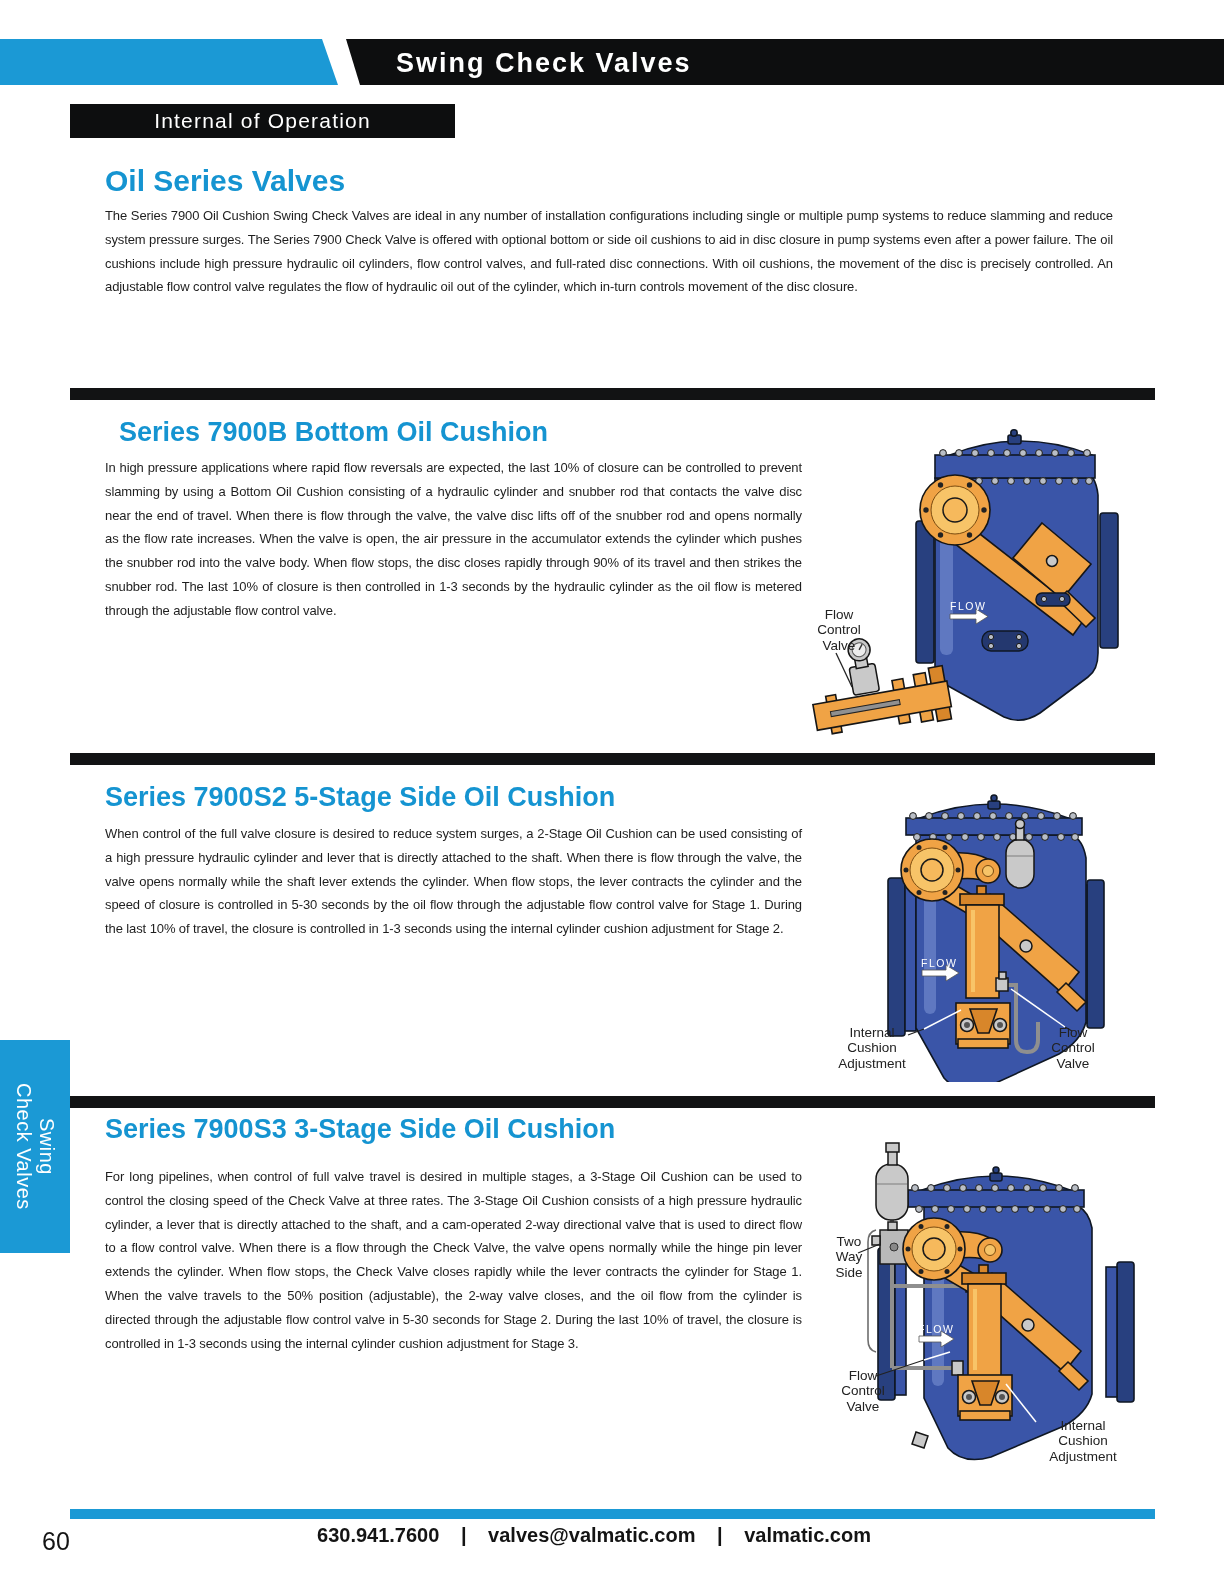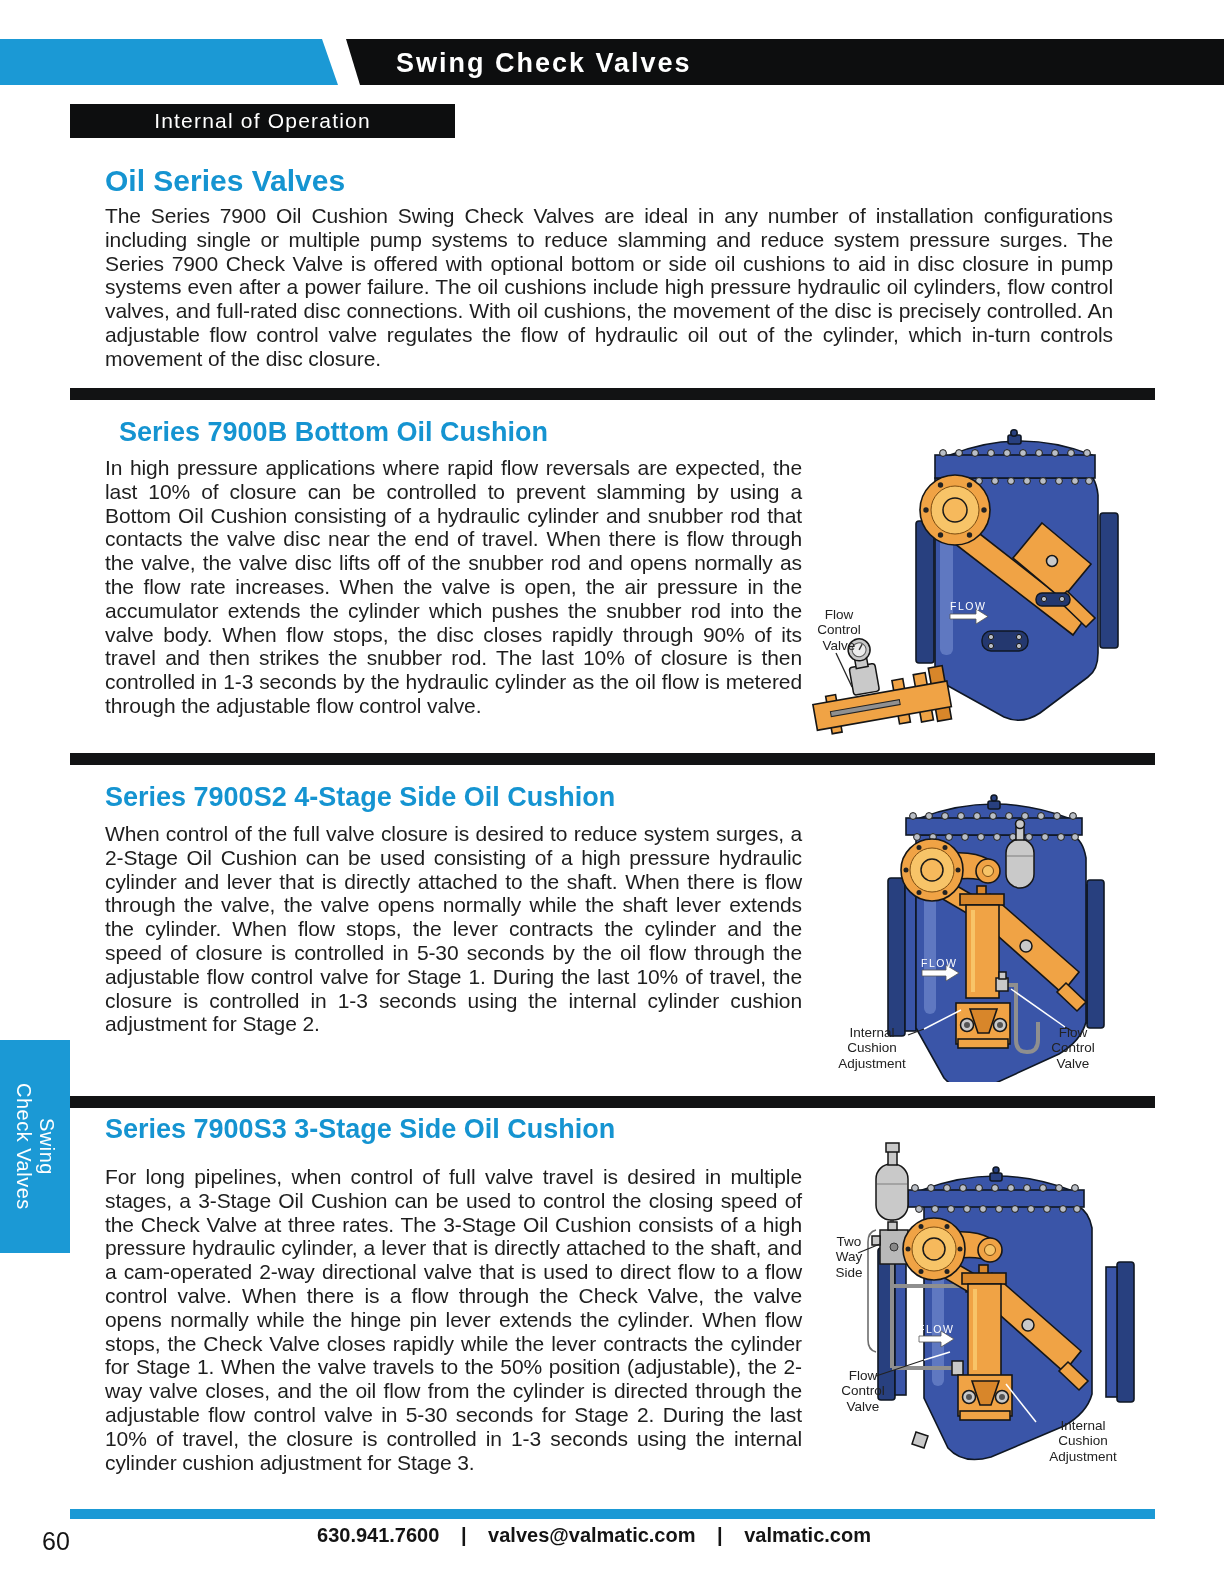--- a/index.html
+++ b/index.html
@@ -11,21 +11,21 @@
     clip-path:polygon(346px 0,1224px 0,1224px 100%,360px 100%);}
   .hdr-blue{top:39px;left:0;width:340px;height:46px;background:#1b99d5;
     clip-path:polygon(0 0,322px 0,338px 100%,0 100%);}
   .hdr-title{top:48px;left:396px;color:#fff;font-size:27px;font-weight:bold;letter-spacing:2px;}
   .principle-box{top:104px;left:70px;width:385px;height:34px;background:#0d0e0f;color:#fff;
     font-size:21px;letter-spacing:1.2px;display:flex;align-items:center;justify-content:center;}
 
   
   .h-blue{color:#1594d1;font-weight:bold;}
   .intro-h{top:164px;left:105px;font-size:30px;}
-  .body-text{font-size:21px;line-height:23.8px;text-align:justify;letter-spacing:-0.1px;}
+  .body-text{font-size:13px;line-height:23.8px;text-align:justify;letter-spacing:-0.1px;}
   .intro-b{top:204px;left:105px;width:1008px;}
   .sec-h{font-size:27px;}
   .sec-b{width:697px;left:105px;}
   .divider{left:70px;width:1085px;height:12px;background:#121314;}
 
   
   .side-tab{left:0;top:1040px;width:70px;height:213px;background:#1b99d5;color:#fff;
     writing-mode:vertical-rl;display:flex;align-items:center;justify-content:center;
     font-size:20px;line-height:1.15;letter-spacing:0.5px;white-space:pre-line;text-align:center;}
 
@@ -154,21 +154,21 @@
     <path class="ldr-b" d="M36,228 L52,262"></path>
   </svg>
   <div class="flow-txt" style="left:150px;top:175px;">FLOW</div>
   <div class="fig-label" style="left:2px;top:182px;width:74px;">Flow
 Control
 Valve</div>
 </div>
 
 <div class="abs divider" style="top:753px;"></div>
 
-<div class="abs h-blue sec-h" style="top:782px;left:105px;">Series 7900S2 4-Stage Side Oil Cushion</div>
+<div class="abs h-blue sec-h" style="top:782px;left:105px;">Series 7900S2 5-Stage Side Oil Cushion</div>
 <div class="abs body-text sec-b" style="top:822px;">When control of the full valve closure is desired to reduce system surges, a 2-Stage Oil Cushion can be used consisting of a high pressure hydraulic cylinder and lever that is directly attached to the shaft. When there is flow through the valve, the valve opens normally while the shaft lever extends the cylinder. When flow stops, the lever contracts the cylinder and the speed of closure is controlled in 5-30 seconds by the oil flow through the adjustable flow control valve for Stage 1. During the last 10% of travel, the closure is controlled in 1-3 seconds using the internal cylinder cushion adjustment for Stage 2.</div>
 
 <div class="abs fig" style="top:782px;left:820px;width:340px;height:300px;">
   <svg width="340" height="300" viewBox="0 0 340 300">
     <rect x="68" y="96" width="17" height="158" rx="3" class="vbd"></rect>
     <rect x="85" y="101" width="11" height="148" class="vb"></rect>
     <rect x="267" y="98" width="17" height="148" rx="3" class="vbd"></rect>
     <rect x="256" y="103" width="11" height="138" class="vb"></rect>
     <path class="vb" d="M96,53 L252,53 Q263,58 266,76 L266,240 Q261,259 239,272 L167,305 Q139,313 124,296 L96,246 Z"></path>
     <rect x="104" y="104" width="12" height="128" rx="6" class="hl"></rect>

